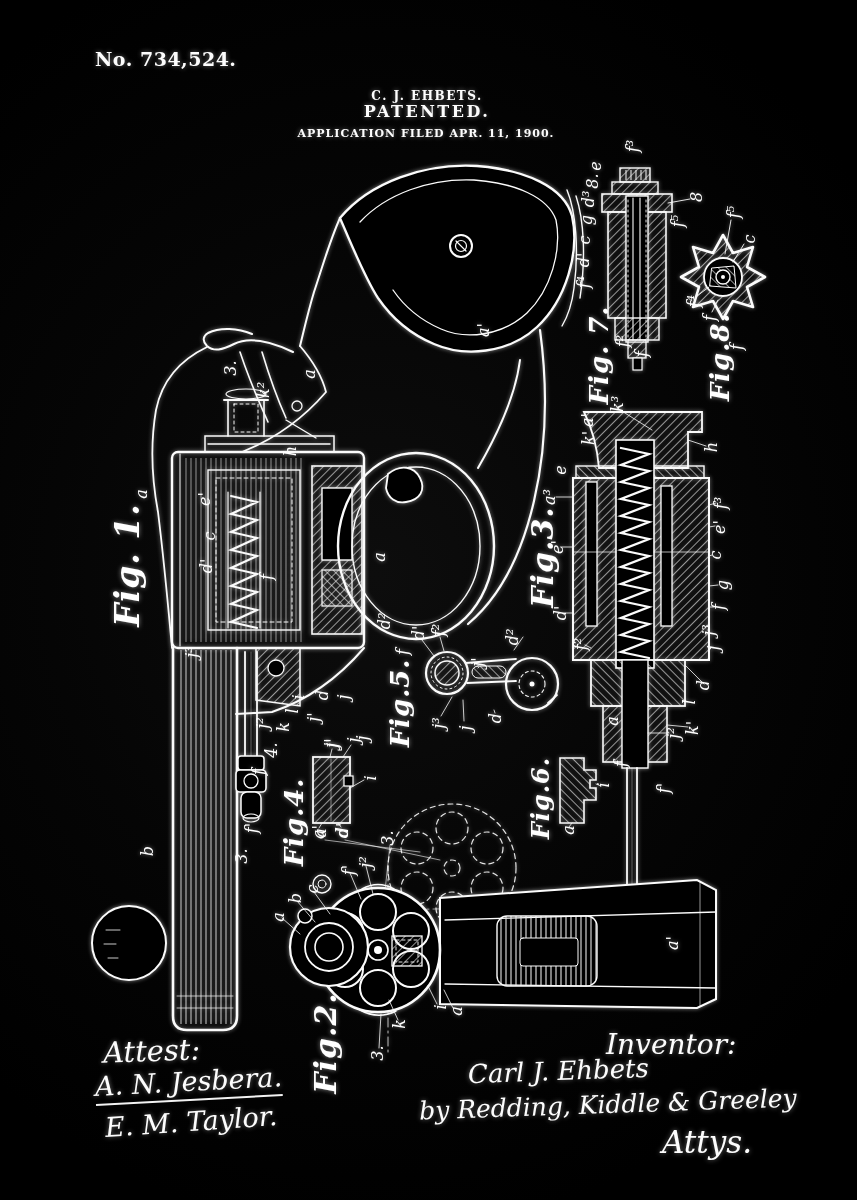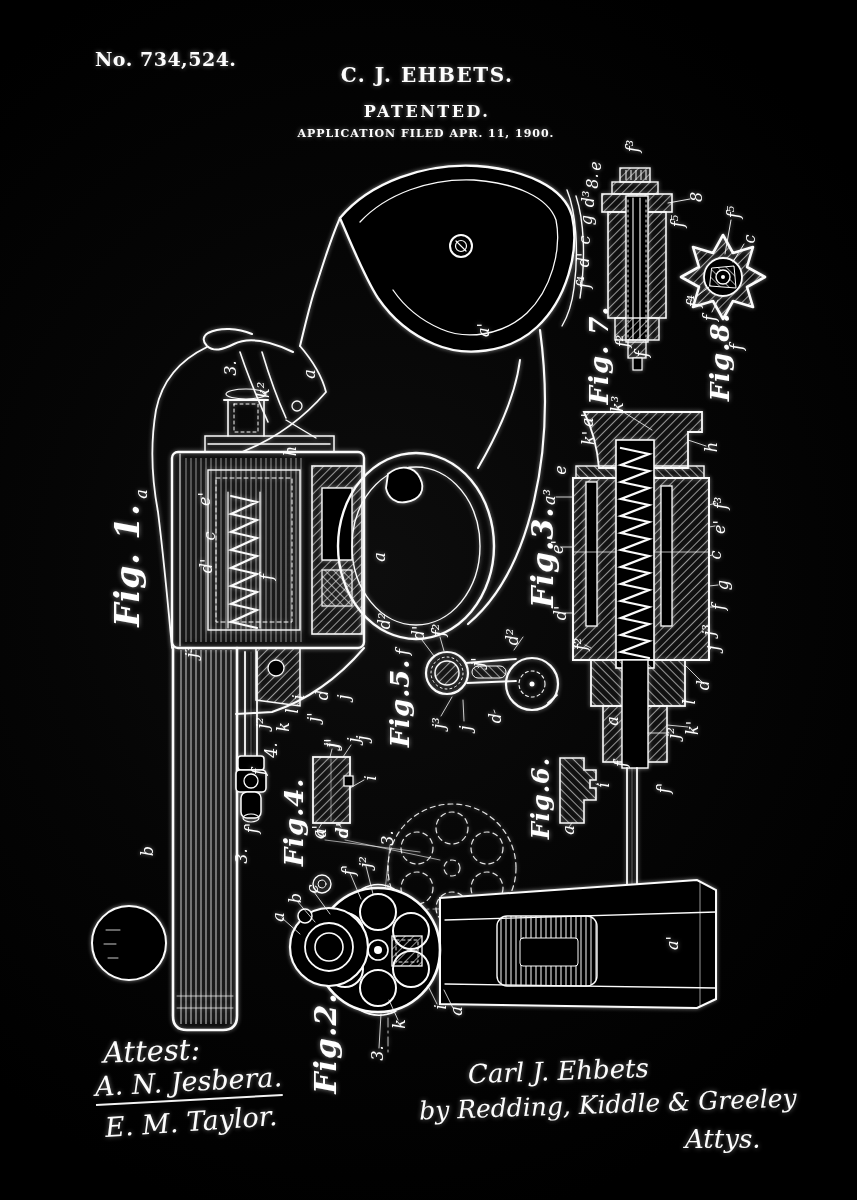--- a/index.html
+++ b/index.html
@@ -13,30 +13,30 @@
   svg.draw{position:absolute;left:0;top:0;filter:drop-shadow(0 0 2px rgba(255,255,255,.5));}
   .annotations{position:absolute;left:0;top:0;width:100%;height:100%;pointer-events:none;}
   .fig-label{position:absolute;transform:translate(-50%,-50%) rotate(-90deg);
     font-family:"DejaVu Serif", serif;font-style:italic;font-weight:bold;color:#fff;
     text-shadow:0 0 5px rgba(255,255,255,.5);letter-spacing:1px;}
   .ref-label{position:absolute;transform:translate(-50%,-50%) rotate(-90deg);
     font-family:"DejaVu Serif", serif;font-style:italic;font-size:16px;color:#fff;
     text-shadow:0 0 4px rgba(255,255,255,.5);}
   .hdr-num{left:95px;top:48px;font-size:19px;letter-spacing:.5px;}
   .hdr-date{left:521px;top:48px;font-size:19px;letter-spacing:.5px;}
-  .hdr-name{left:427px;top:63px;transform:translateX(-50%);font-size:20px;letter-spacing:1.5px;}
+  .hdr-name{left:427px;top:89px;transform:translateX(-50%);font-size:12px;letter-spacing:1.5px;}
   .hdr-title{left:427px;top:102px;transform:translateX(-50%);font-size:16px;letter-spacing:2.5px;}
   .hdr-app{left:426px;top:127px;transform:translateX(-50%);font-size:11px;letter-spacing:1px;}
   .att-head{left:103px;top:1034px;font-size:29px;transform:rotate(-2deg);}
   .att-sig1{left:95px;top:1066px;font-size:27px;transform:rotate(-3deg);border-bottom:2px solid #f2f2f2;padding-bottom:2px;}
   .att-sig2{left:105px;top:1106px;font-size:27px;transform:rotate(-4deg);}
   .inv-head{left:606px;top:1028px;font-size:28px;}
   .inv-sig{left:468px;top:1056px;font-size:26px;transform:rotate(-2deg);}
   .inv-att{left:419px;top:1090px;font-size:25px;transform:rotate(-2deg);}
-  .inv-sfx{left:662px;top:1124px;font-size:26px;margin-left:23px;}
+  .inv-sfx{left:662px;top:1124px;font-size:31px;}
 </style>
 </head>
 <body>
 
 <div class="poster">
 
   <svg class="draw" width="857" height="1200" viewBox="0 0 857 1200">
     <defs>
       <pattern id="hatchA" width="6" height="6" patternUnits="userSpaceOnUse" patternTransform="rotate(45)">
         <line x1="0" y1="0" x2="0" y2="6" stroke="#f2f2f2" stroke-width="1.2"></line>
@@ -342,16 +342,17 @@
     </div>
 
   <span class="abs ink slab hdr-num">No. 734,524.</span>
   <span class="abs ink slab hdr-name">C. J. EHBETS.</span>
   <span class="abs ink slab hdr-title">PATENTED.</span>
   <span class="abs ink slab hdr-app">APPLICATION FILED APR. 11, 1900.</span>
 
   <span class="abs ink script att-head">Attest:</span>
   <span class="abs ink script att-sig1">A. N. Jesbera.</span>
   <span class="abs ink script att-sig2">E. M. Taylor.</span>
+  <span class="abs ink script inv-head">Inventor:</span>
   <span class="abs ink script inv-sig">Carl J. Ehbets</span>
   <span class="abs ink script inv-att">by Redding, Kiddle &amp; Greeley</span>
   <span class="abs ink script inv-sfx">Attys.</span>
 </div>
 
 </body></html>

